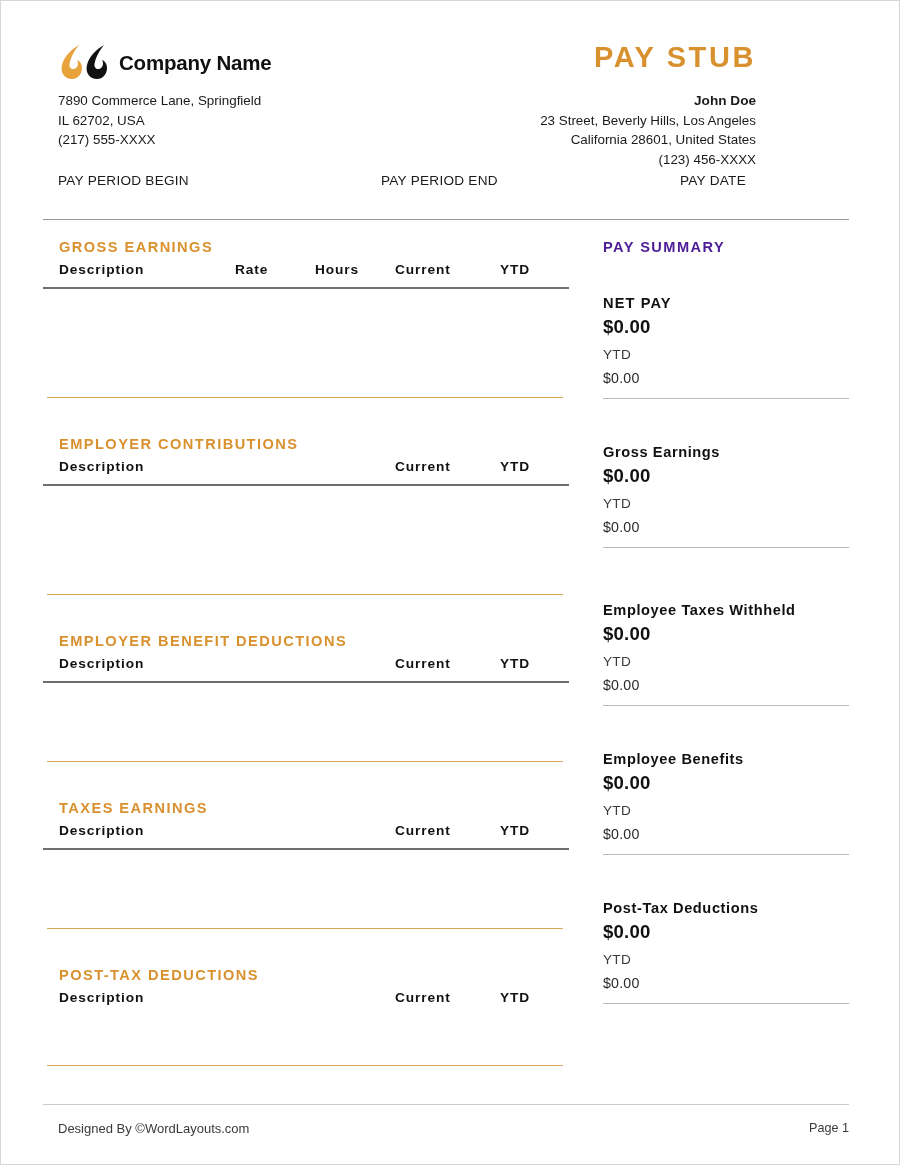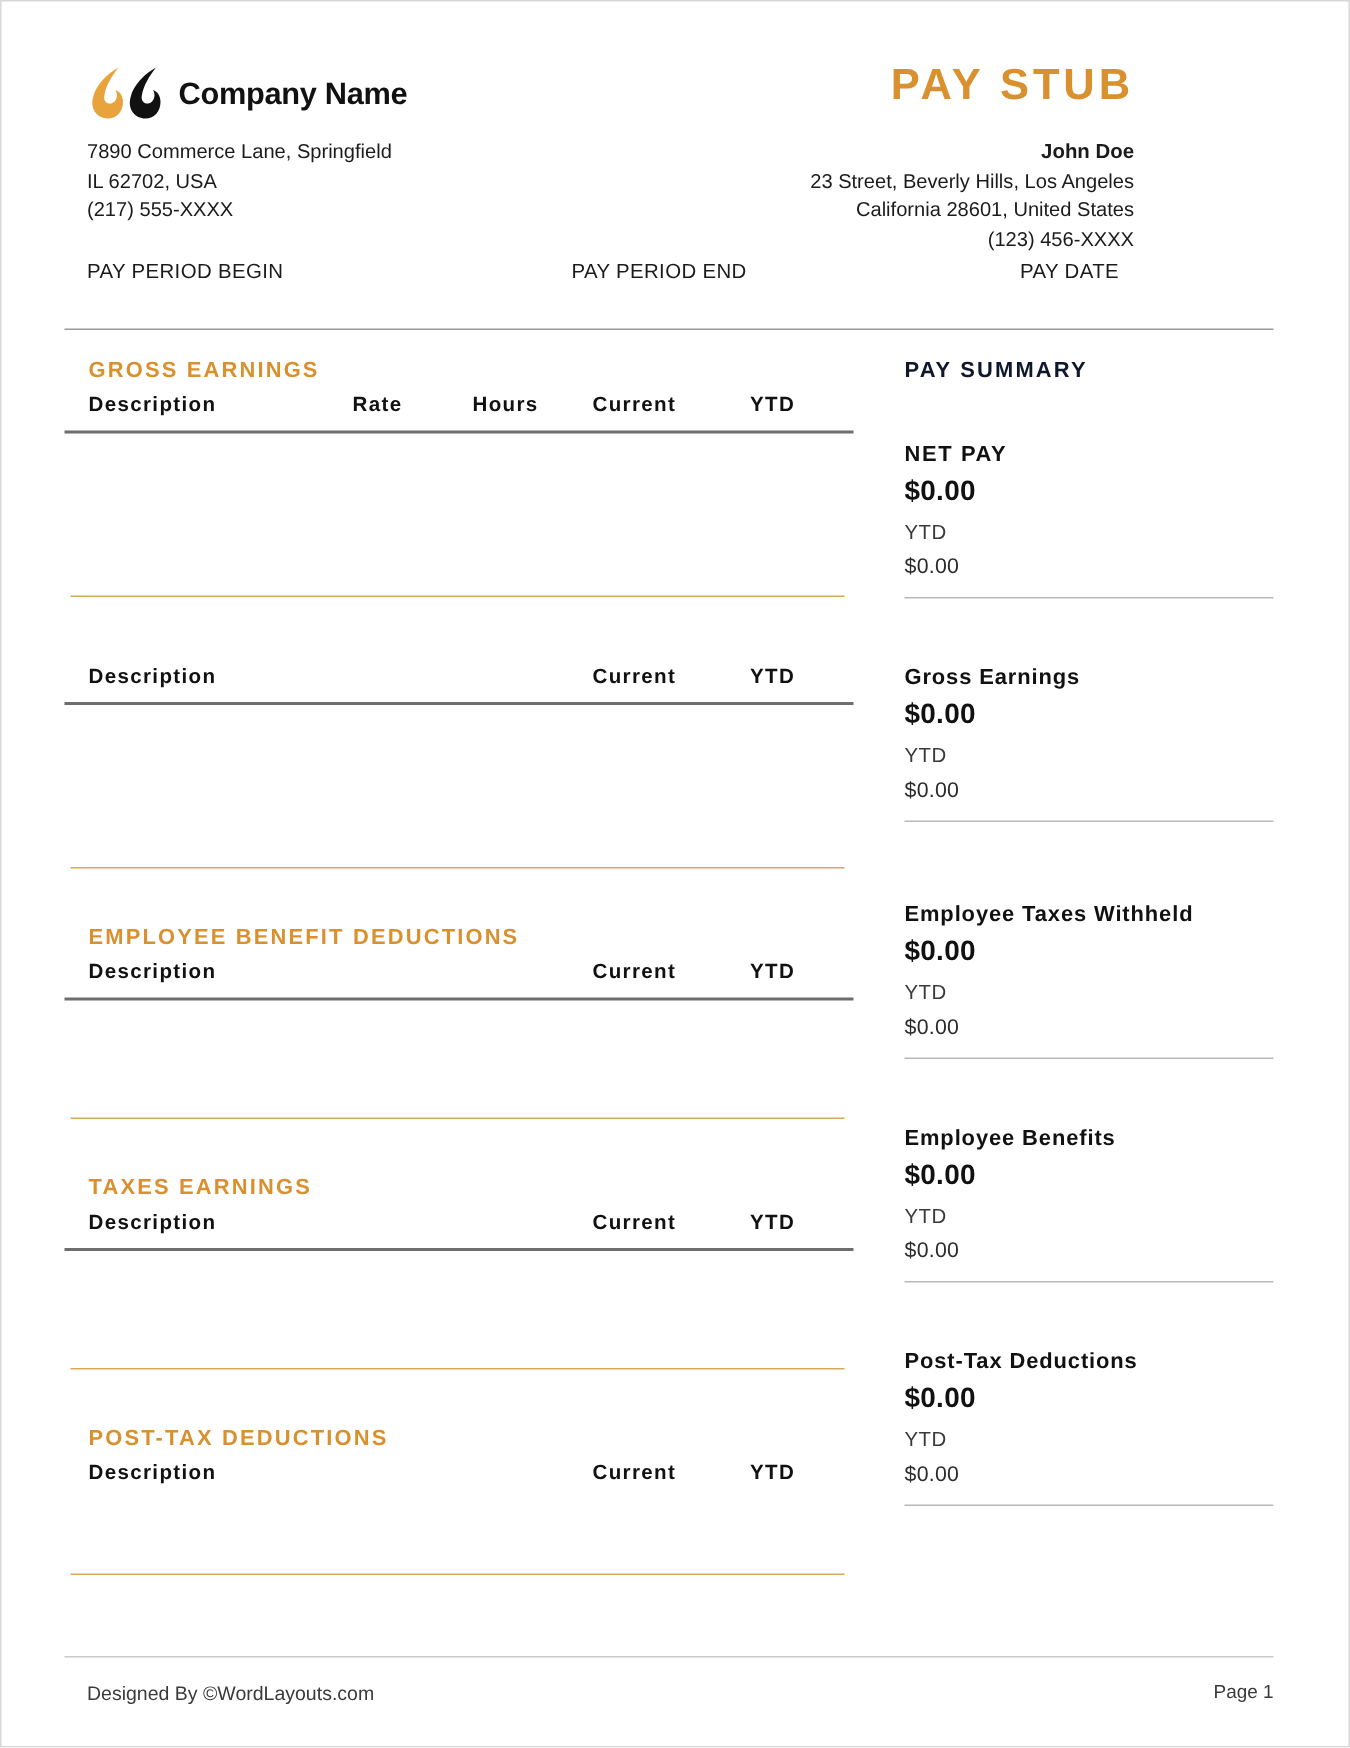--- a/index.html
+++ b/index.html
@@ -174,21 +174,21 @@
     height: 1px;
     background: #D9A75C;
     margin-left: 4px;
     margin-right: 6px;
   }
 
   
   .summary-title {
     font-size: 14.6px;
     font-weight: bold;
-    color: #0f172a;
+    color: #4c1d95;
     letter-spacing: 1.45px;
     white-space: nowrap;
   }
 
   .summary-block { position: relative; }
 
   .sb-label {
     font-size: 14.6px;
     font-weight: bold;
     color: #111111;
@@ -300,31 +300,32 @@
           <div class="th th-rate">Rate</div>
           <div class="th th-hours">Hours</div>
           <div class="th th-current">Current</div>
           <div class="th th-ytd">YTD</div>
         </div>
         <div class="table-body" style="height: 108px;"></div>
         <div class="section-rule"></div>
         <div style="height: 38px;"></div>
       </div>
       <div class="section">
+        <div class="section-title">EMPLOYER CONTRIBUTIONS</div>
         <div class="table-head">
           <div class="th th-desc">Description</div>
           <div class="th th-current3">Current</div>
           <div class="th th-ytd3">YTD</div>
         </div>
         <div class="table-body" style="height: 108px;"></div>
         <div class="section-rule"></div>
         <div style="height: 38px;"></div>
       </div>
       <div class="section">
-        <div class="section-title">EMPLOYEE BENEFIT DEDUCTIONS</div>
+        <div class="section-title">EMPLOYER BENEFIT DEDUCTIONS</div>
         <div class="table-head">
           <div class="th th-desc">Description</div>
           <div class="th th-current3">Current</div>
           <div class="th th-ytd3">YTD</div>
         </div>
         <div class="table-body" style="height: 78px;"></div>
         <div class="section-rule"></div>
         <div style="height: 38px;"></div>
       </div>
       <div class="section">

